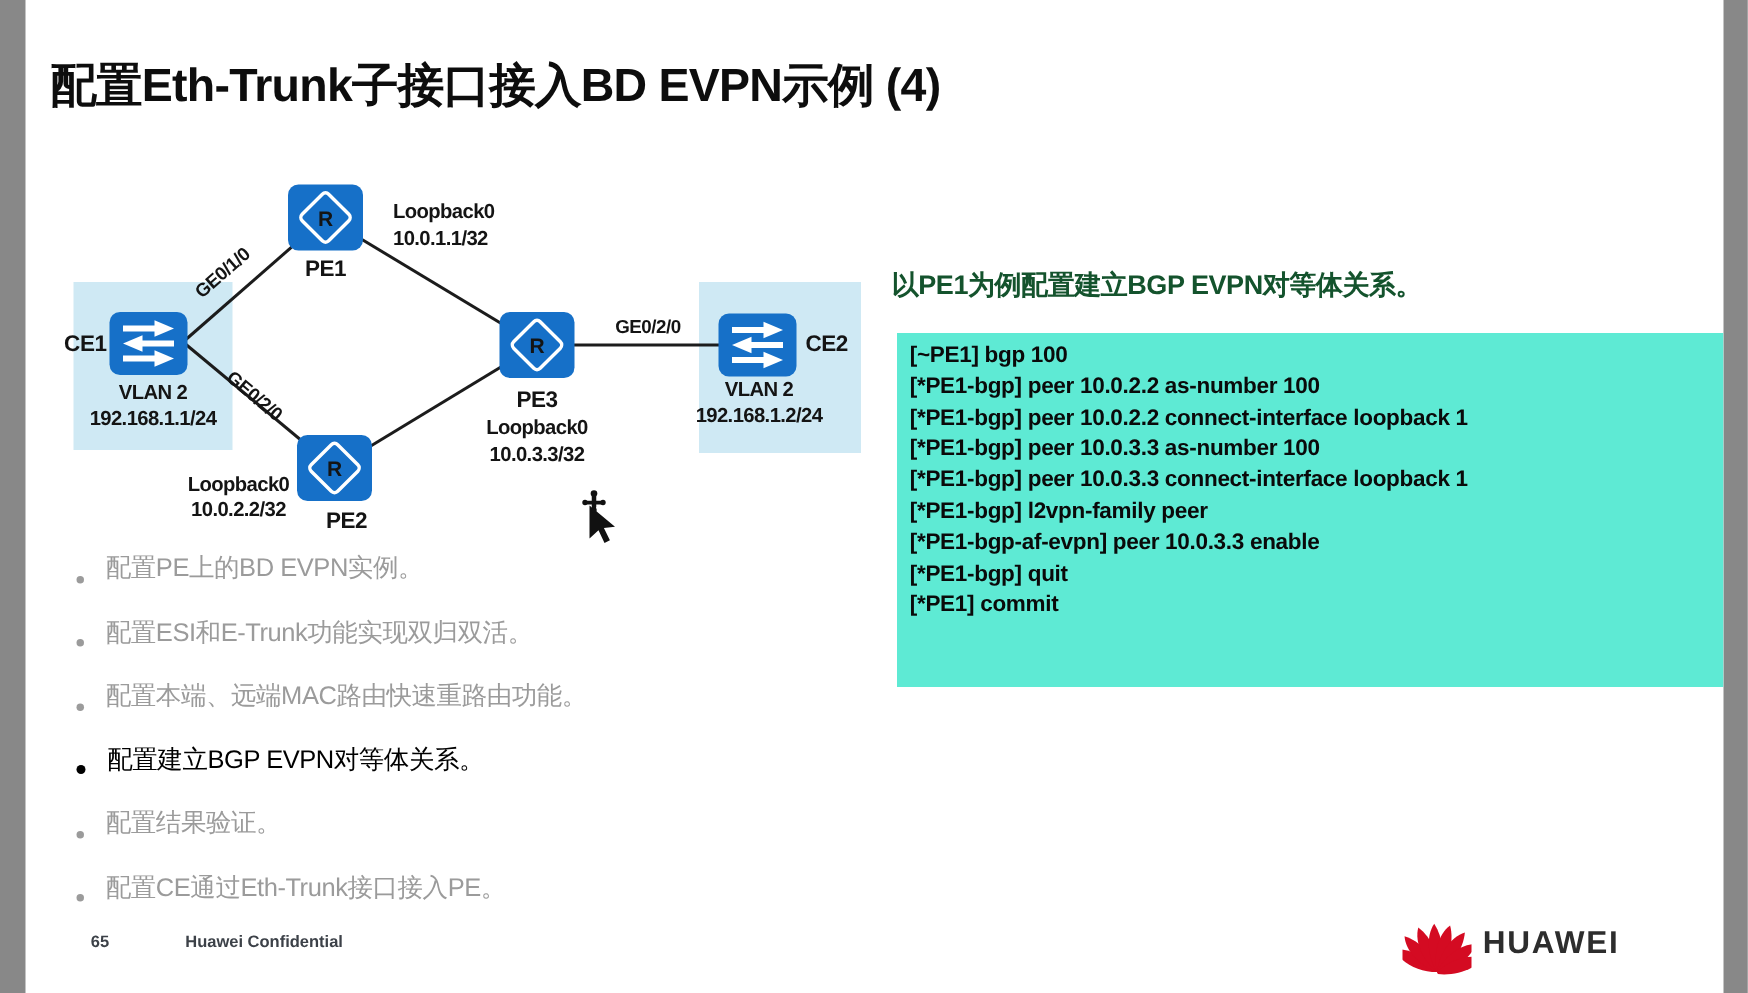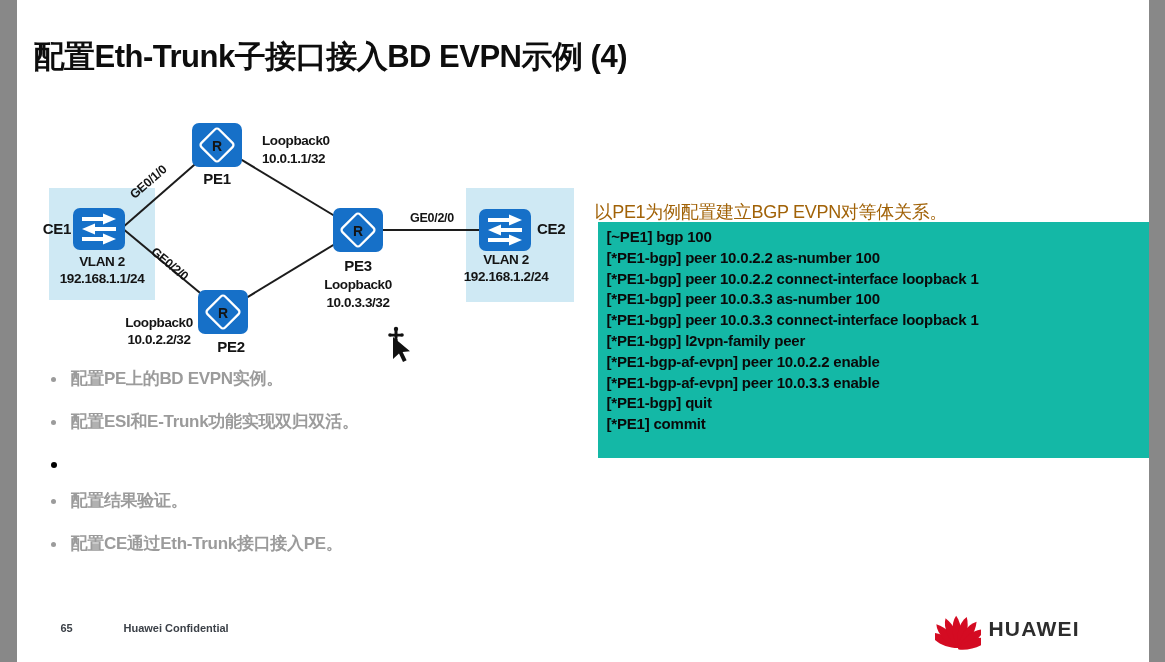--- a/index.html
+++ b/index.html
@@ -18,39 +18,39 @@
   svg text{ font-family:"Liberation Sans", sans-serif; font-weight:bold; fill:#141414; }
   .t15{ font-size:15px; letter-spacing:-0.3px; }
   .t14{ font-size:13.5px; letter-spacing:-0.4px; }
   .t13{ font-size:12.5px; letter-spacing:-0.3px; }
   
   .bullet-list{
     position:absolute; left:28px; top:360px; width:500px;
     list-style:none; margin:0; padding:10px 0 0 0;
   }
   .bullet-item{
-    display:flex; align-items:flex-start; margin-bottom:24px;
-    font-size:17px; font-weight:bold; color:#9b9b9b; letter-spacing:-0.3px;
+    display:flex; align-items:flex-end; margin-bottom:24px;
+    font-size:17px; font-weight:normal; color:#9b9b9b; letter-spacing:-0.3px;
     line-height:18.5px;
   }
   .bullet-item .dot{
     width:5px; height:5px; border-radius:50%; background:#9b9b9b;
     margin:7px 15px 0 6px; flex:0 0 auto;
   }
   .bullet-item.emphasis{ color:#000; }
   .bullet-item.emphasis .dot{ background:#000; width:6px; height:6px; }
   
   .config-heading{
-    position:absolute; left:578px; top:200px;
-    font-size:18px; font-weight:normal; color:#a16207; letter-spacing:-0.3px;
+    position:absolute; left:578px; top:178px;
+    font-size:18px; font-weight:bold; color:#14532d; letter-spacing:-0.3px;
     white-space:nowrap;
   }
   .code-block{
     position:absolute; left:581px; top:222px; width:551px; height:236px;
-    background:#14b8a6; box-sizing:border-box; padding:5px 10px 0 9px;
+    background:#5eead4; box-sizing:border-box; padding:5px 10px 0 9px;
   }
   .code-line{
     font-size:15px; font-weight:bold; color:#0a0a0a; line-height:20.8px;
     letter-spacing:-0.2px; white-space:nowrap;
   }
   
   .page-number{
     position:absolute; left:44px; top:622px;
     font-size:11px; font-weight:bold; color:#3c4148;
   }
@@ -145,42 +145,46 @@
 
   <ul class="bullet-list">
     <li class="bullet-item">
       <span class="dot"></span>
       <span>配置PE上的BD EVPN实例。</span>
     </li>
     <li class="bullet-item">
       <span class="dot"></span>
       <span>配置ESI和E-Trunk功能实现双归双活。</span>
     </li>
+    <li class="bullet-item">
+      <span class="dot"></span>
+      <span>配置本端、远端MAC路由快速重路由功能。</span>
+    </li>
     <li class="bullet-item emphasis">
       <span class="dot"></span>
+      <span>配置建立BGP EVPN对等体关系。</span>
     </li>
     <li class="bullet-item">
       <span class="dot"></span>
       <span>配置结果验证。</span>
     </li>
     <li class="bullet-item">
       <span class="dot"></span>
       <span>配置CE通过Eth-Trunk接口接入PE。</span>
     </li>
   </ul>
 
   <div class="config-heading">以PE1为例配置建立BGP EVPN对等体关系。</div>
   <div class="code-block">
     <div class="code-line">[~PE1] bgp 100</div>
     <div class="code-line">[*PE1-bgp] peer 10.0.2.2 as-number 100</div>
     <div class="code-line">[*PE1-bgp] peer 10.0.2.2 connect-interface loopback 1</div>
     <div class="code-line">[*PE1-bgp] peer 10.0.3.3 as-number 100</div>
     <div class="code-line">[*PE1-bgp] peer 10.0.3.3 connect-interface loopback 1</div>
     <div class="code-line">[*PE1-bgp] l2vpn-family peer</div>
-    <div class="code-line">[*PE1-bgp-af-evpn] peer 10.0.2.2 enable</div>
     <div class="code-line">[*PE1-bgp-af-evpn] peer 10.0.3.3 enable</div>
     <div class="code-line">[*PE1-bgp] quit</div>
     <div class="code-line">[*PE1] commit</div>
   </div>
 
   <div class="page-number">65</div>
   <div class="confidential">Huawei Confidential</div>
 
   <div class="logo">
     <svg width="46" height="46" viewBox="0 0 46 46">

